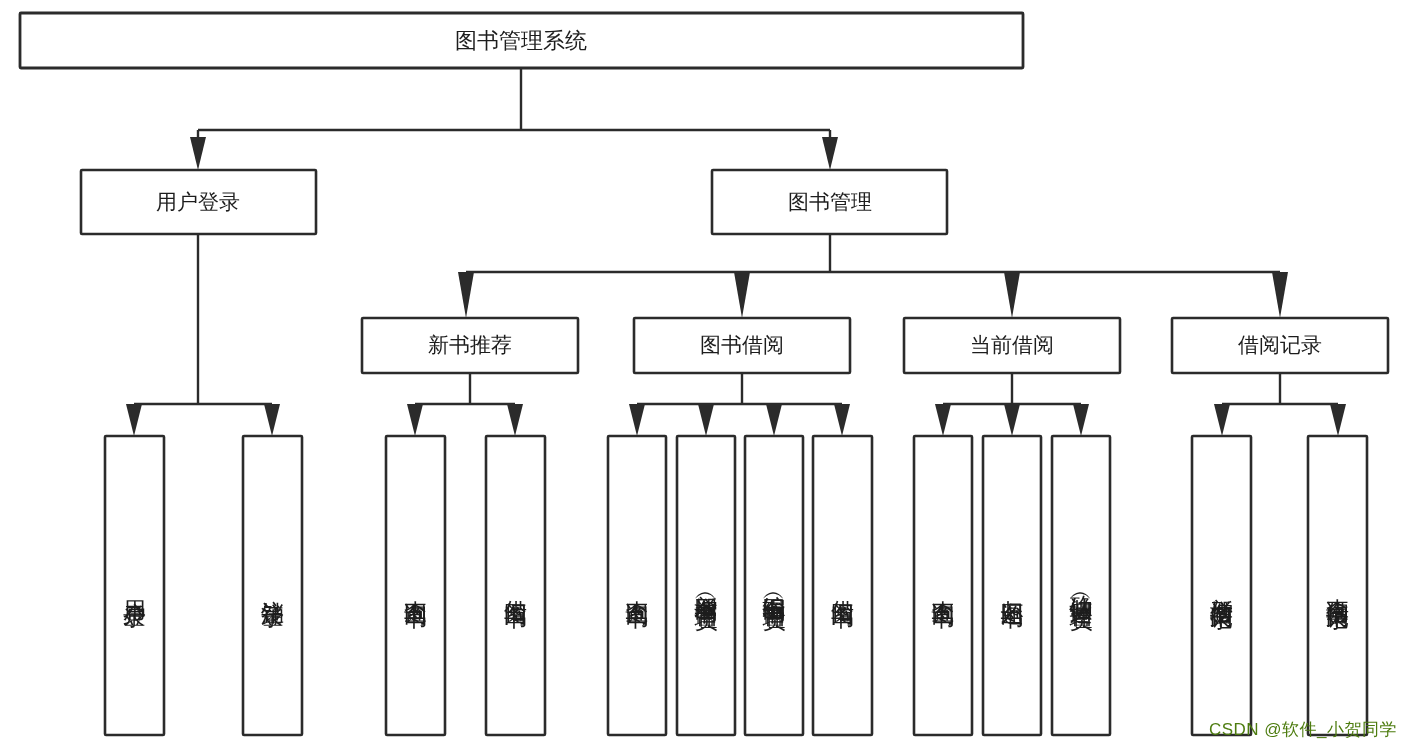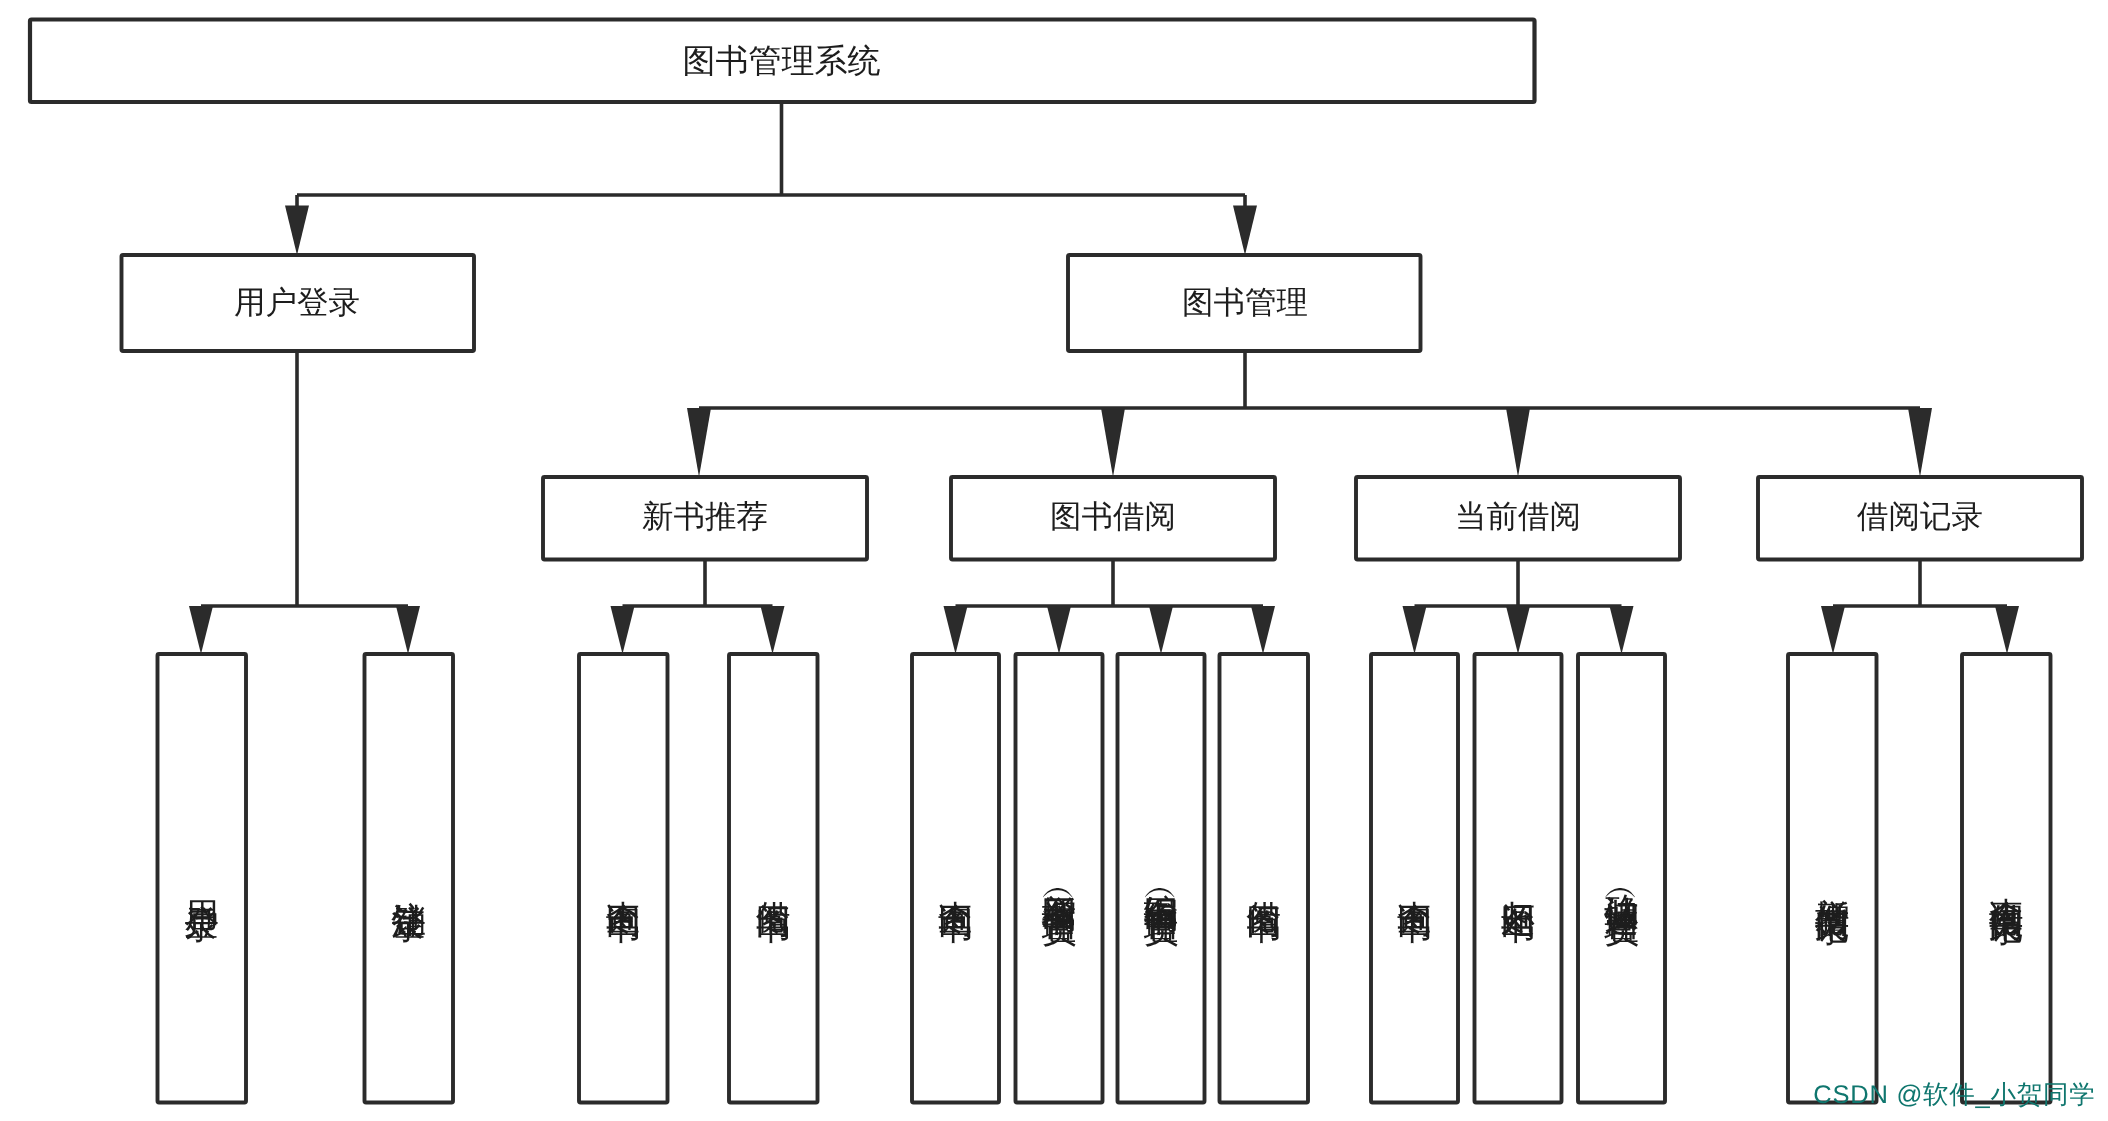--- a/index.html
+++ b/index.html
@@ -72,21 +72,21 @@
     color: #1d1d1d;
     white-space: nowrap;
     text-align: center;
   }
   #watermark {
     position: absolute;
     right: 8px;
     bottom: 6px;
     font-family: "Liberation Sans", "DejaVu Sans", sans-serif;
     font-size: 17px;
-    color: #0f766e;
+    color: #4d7c0f;
     letter-spacing: 0.5px;
     user-select: none;
     pointer-events: none;
     white-space: nowrap;
   }
 </style>
 </head>
 <body>
 
 <div id="diagram-root">

